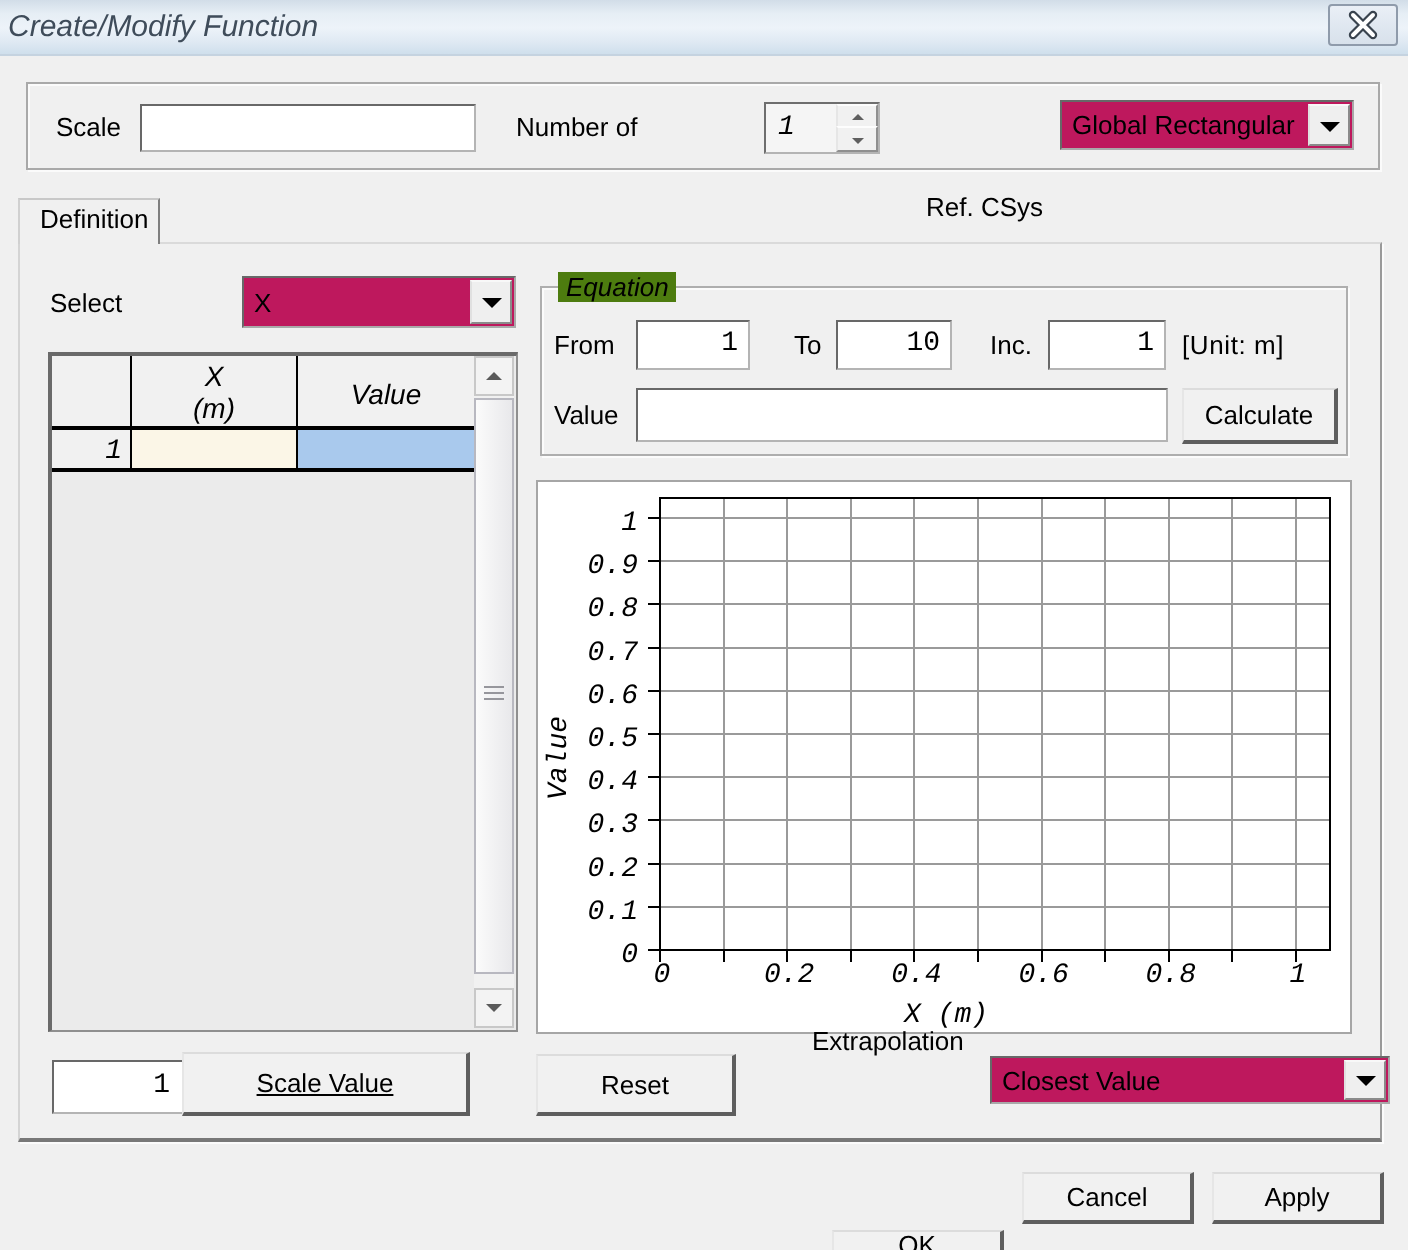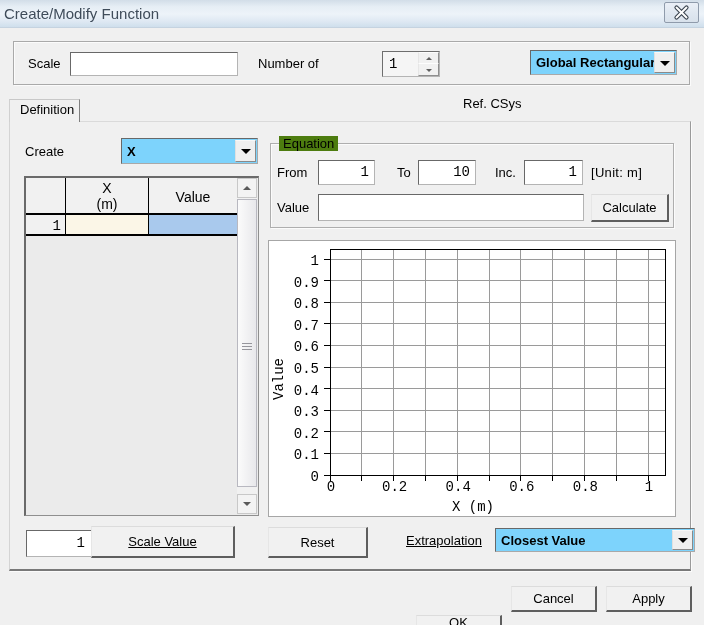--- a/index.html
+++ b/index.html
@@ -1,21 +1,21 @@
 <!DOCTYPE html>
 <html><head>
 <meta charset="utf-8">
 <style>
   html,body{margin:0;padding:0;}
   body{width:704px;height:625px;background:#f0f0f0;font-family:"Liberation Sans",sans-serif;font-size:13px;color:#000;position:relative;overflow:hidden;}
   .abs,.input,.btn,.combo,.lbl{box-sizing:border-box;}
-  .abs{position:absolute;}
+  .abs{position:absolute;font-style:italic;}
   .input{position:absolute;background:#fff;border:1px solid;border-color:#686868 #b4b4b4 #b4b4b4 #686868;}
   .btn{position:absolute;background:#f1f1f1;border-style:solid;border-width:1px 2px 2px 1px;border-color:#dcdcdc #5e5e5e #5e5e5e #e6e6e6;display:flex;align-items:center;justify-content:center;font-size:13px;}
-  .combo{position:absolute;background:#7dd3fc;border:1px solid;border-color:#686868 #a9a9a9 #a9a9a9 #686868;font-weight:bold;}
+  .combo{position:absolute;background:#be185d;border:1px solid;border-color:#686868 #a9a9a9 #a9a9a9 #686868;}
   .combo .txt{position:absolute;left:5px;top:0;bottom:0;display:flex;align-items:center;}
   .cbtn{position:absolute;top:1px;right:1px;bottom:1px;width:19px;background:#efefef;border-style:solid;border-width:1px;border-color:#f8f8f8 #8a8a8a #8a8a8a #e0e0e0;}
   .cbtn .tri{position:absolute;left:50%;top:50%;margin-left:-5px;margin-top:-2px;width:0;height:0;border-left:5px solid transparent;border-right:5px solid transparent;border-top:5px solid #000;}
   .mono{font-family:"Liberation Mono",monospace;}
   .lbl{position:absolute;display:flex;align-items:center;}
 </style>
 </head>
 <body>
 
 <div class="abs" style="left:0;top:0;width:704px;height:28px;background:linear-gradient(180deg,#d2dde8 0%,#e6eef5 25%,#edf3f9 52%,#dfe9f3 78%,#cfdfec 100%);border-bottom:1px solid #c5d3e0;">
@@ -49,21 +49,21 @@
   <div class="cbtn">
       <div class="tri"></div>
     </div>
 </div>
 
 <div class="abs" style="left:9px;top:99px;width:71px;height:23px;background:#f0f0f0;border-style:solid;border-width:1px 1px 0 1px;border-color:#c8c8c8 #7f7f7f #f0f0f0 #d0d0d0;z-index:2;"></div>
 <div class="lbl" style="left:20px;top:99px;height:20px;z-index:3;">Definition</div>
 
 <div class="abs" style="left:9px;top:121px;width:682px;height:450px;border-style:solid;border-width:1px 1px 2px 1px;border-color:#dadada #9a9a9a #787878 #d4d4d4;box-shadow:1px 1px 0 #fbfbfb;"></div>
 
-<div class="lbl" style="left:25px;top:138px;height:26px;">Create</div>
+<div class="lbl" style="left:25px;top:138px;height:26px;">Select</div>
 <div class="combo" style="left:121px;top:138px;width:137px;height:26px;">
   <div class="txt">X</div>
   <div class="cbtn">
       <div class="tri"></div>
     </div>
 </div>
 
 <div class="abs" style="left:24px;top:176px;width:235px;height:340px;background:#ebebeb;border-style:solid;border-width:2px 1px 1px 2px;border-color:#6a6a6a #8f8f8f #8f8f8f #6a6a6a;"></div>
 
 <div class="abs" style="left:26px;top:178px;width:40px;height:37px;background:#f1f1f1;border-right:1px solid #000;border-bottom:2px solid #000;"></div>
@@ -168,21 +168,21 @@
     <text x="380" y="250" text-anchor="middle">1</text>
     <text x="204" y="270" text-anchor="middle">X (m)</text>
     <text x="14" y="138" text-anchor="middle" transform="rotate(-90 14 138)">Value</text>
   </g>
 </svg>
 </div>
 
 <div class="input mono" style="left:26px;top:530px;width:67px;height:27px;text-align:right;font-size:14px;line-height:25px;padding-right:7px;box-sizing:border-box;">1</div>
 <div class="btn" style="left:91px;top:526px;width:144px;height:32px;text-decoration:underline;">Scale Value</div>
 <div class="btn" style="left:268px;top:527px;width:100px;height:31px;">Reset</div>
-<div class="lbl" style="left:406px;top:528px;height:24px;text-decoration:underline;">Extrapolation</div>
+<div class="lbl" style="left:406px;top:508px;height:24px;">Extrapolation</div>
 <div class="combo" style="left:495px;top:528px;width:200px;height:24px;">
   <div class="txt">Closest Value</div>
   <div class="cbtn">
       <div class="tri"></div>
     </div>
 </div>
 
 <div class="btn" style="left:416px;top:615px;width:86px;height:16px;">OK</div>
 <div class="btn" style="left:511px;top:586px;width:86px;height:26px;">Cancel</div>
 <div class="btn" style="left:606px;top:586px;width:86px;height:26px;">Apply</div>

